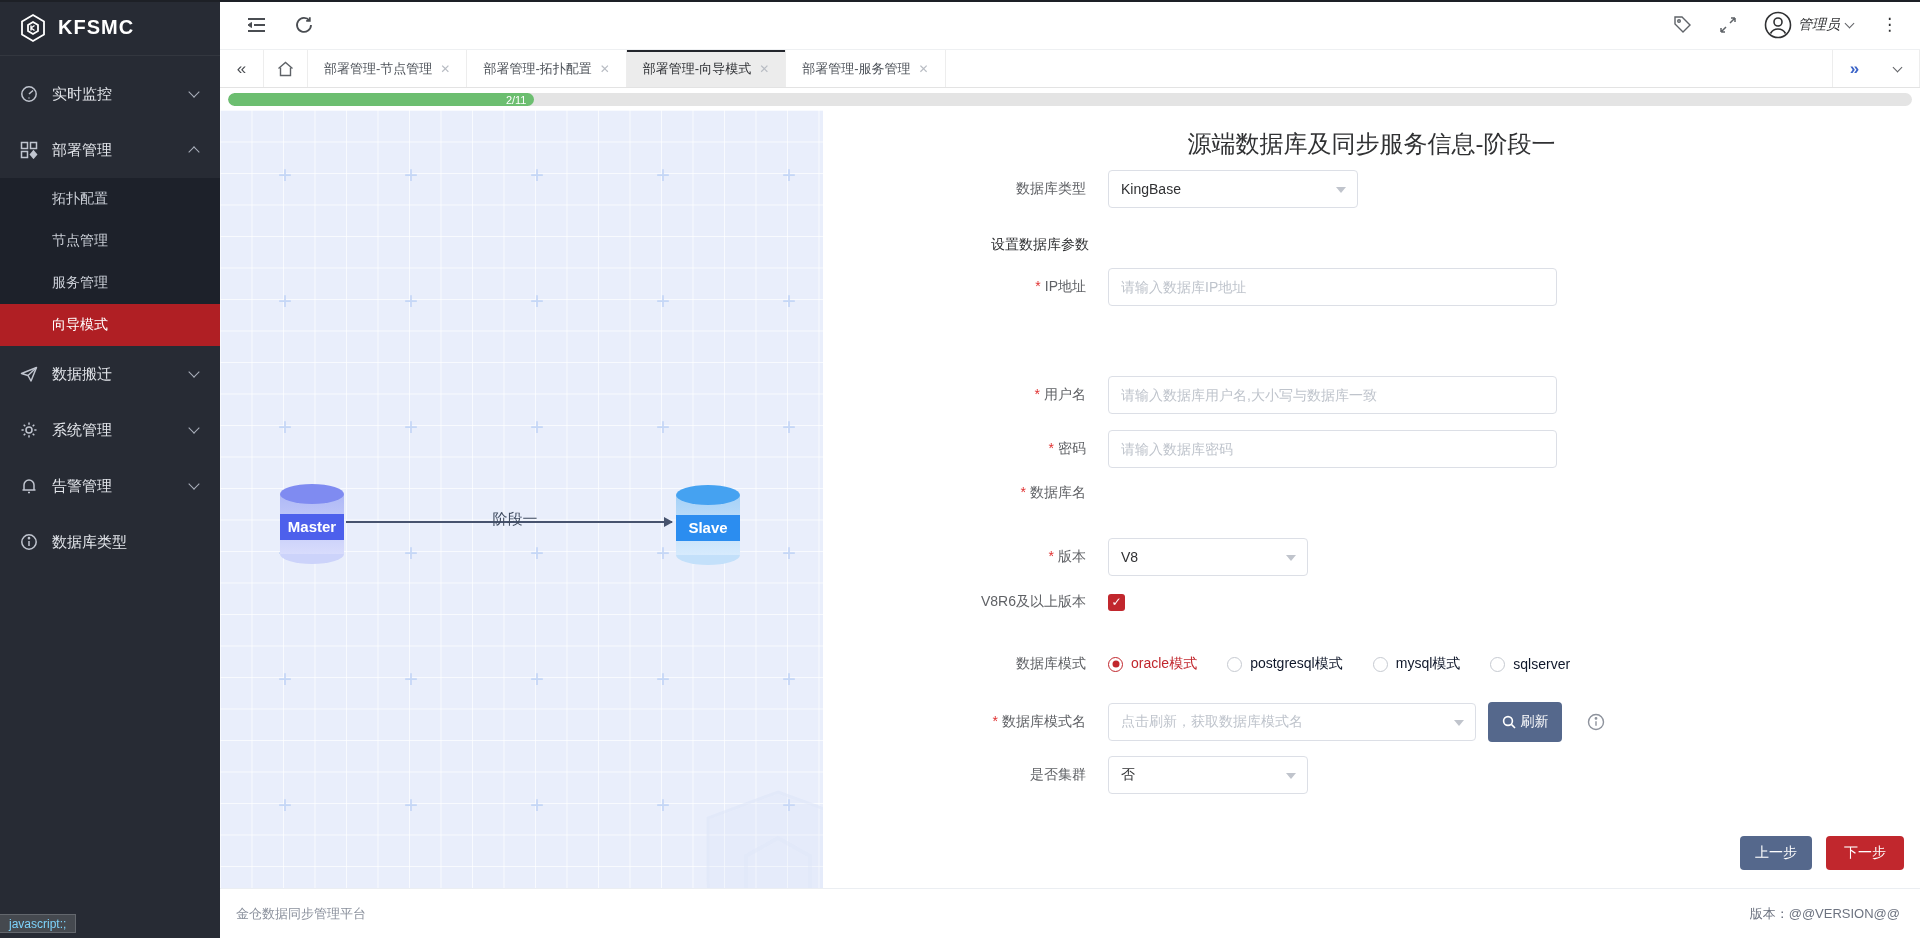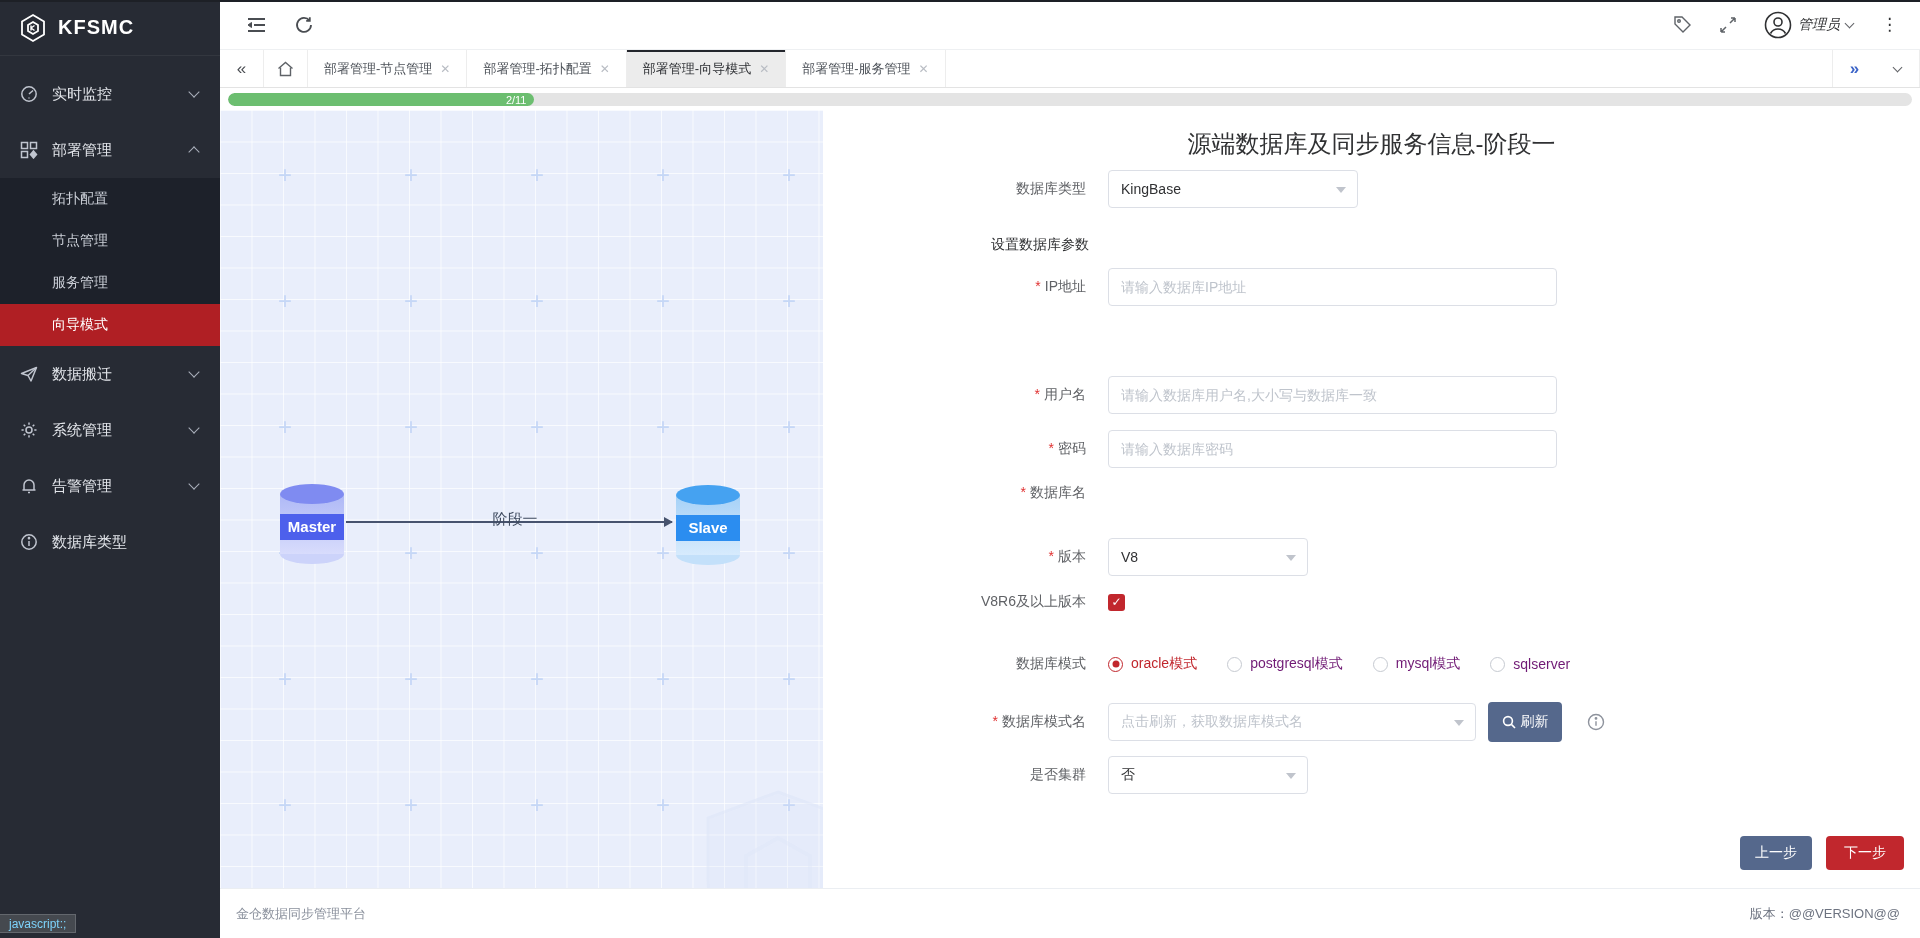--- a/index.html
+++ b/index.html
@@ -86,21 +86,21 @@
   .flabel { width:285px; padding-right:22px; text-align:right; font-size:14px; color:#606266; flex:0 0 285px; }
   .req { color:#e03131; margin-right:4px; font-style:normal; }
   .ipt { height:38px; border:1px solid #dcdfe6; border-radius:4px; padding:0 12px; font-size:14px; color:#303133; outline:none; font-family:inherit; }
   .ipt::placeholder { color:#bfc4cc; }
   .sel { height:38px; border:1px solid #dcdfe6; border-radius:4px; padding:0 30px 0 12px; font-size:14px; display:flex; align-items:center; position:relative; cursor:pointer; background:#fff; }
   .sel .caret { position:absolute; right:11px; top:16px; width:0; height:0; border-left:5px solid transparent; border-right:5px solid transparent; border-top:6px solid #c0c4cc; }
   .sel-ph { color:#bfc4cc; }
   .section-h { position:absolute; left:168px; top:126px; font-size:14px; color:#303133; }
   .checkbox { width:17px; height:17px; background:#c1272d; border-radius:3px; color:#fff; font-size:12px; line-height:17px; text-align:center; cursor:pointer; }
   .radio-group { display:flex; align-items:center; gap:30px; }
-  .radio-item { display:flex; align-items:center; gap:8px; cursor:pointer; font-size:14px; color:#701a75; }
+  .radio-item { display:flex; align-items:center; gap:8px; cursor:pointer; font-size:14px; color:#0f172a; }
   .radio { width:15px; height:15px; border:1.5px solid #c6cad1; border-radius:50%; background:#fff; position:relative; }
   .radio-item.selected { color:#c1272d; }
   .radio-item.selected .radio { border-color:#c1272d; }
   .radio-item.selected .radio::after { content:""; position:absolute; left:50%; top:50%; width:7px; height:7px; border-radius:50%; background:#c1272d; transform:translate(-50%,-50%); }
   .btn { height:34px; border:none; border-radius:4px; color:#fff; font-size:14px; cursor:pointer; font-family:inherit; }
   .btn-slate { background:#55688c; }
   .btn-red { background:#c1272d; }
   .refresh-btn { margin-left:12px; height:40px; width:74px; background:#55688c; border:none; border-radius:4px; color:#fff; font-size:14px; display:flex; align-items:center; justify-content:center; gap:5px; cursor:pointer; font-family:inherit; }
   .info-ic { margin-left:25px; width:18px; height:18px; cursor:pointer; }
   .prev-btn { position:absolute; right:108px; top:726px; width:72px; }

